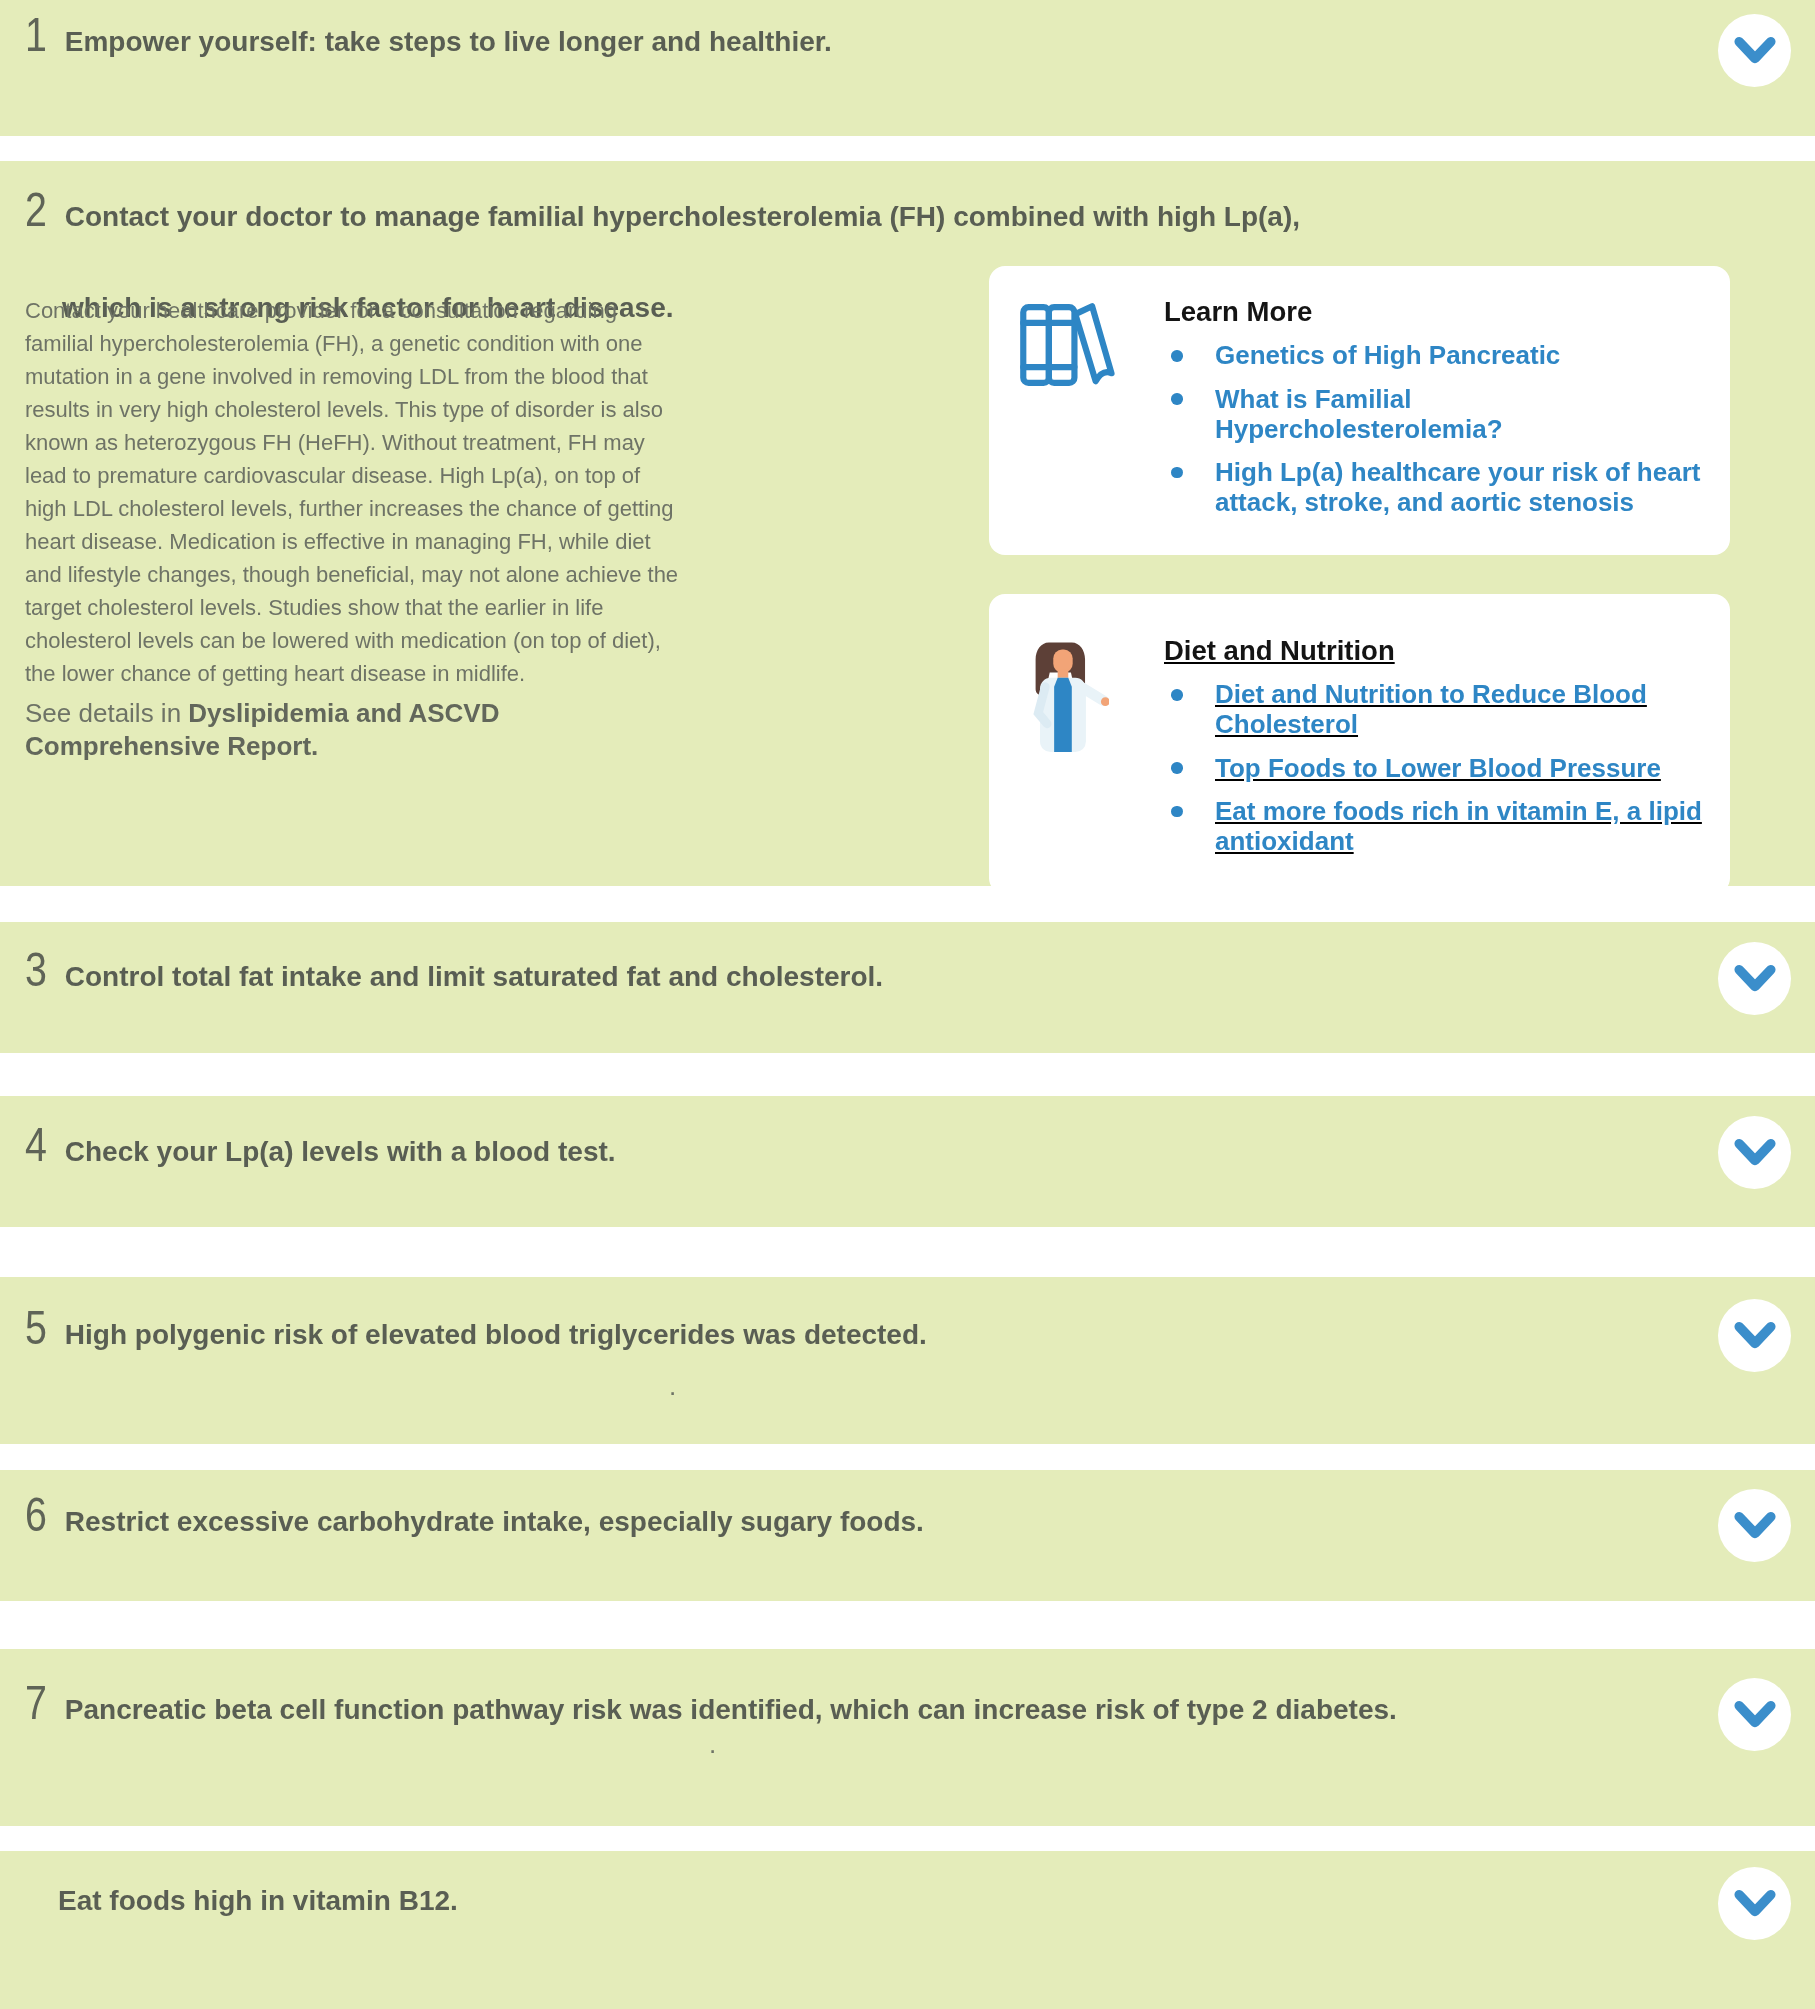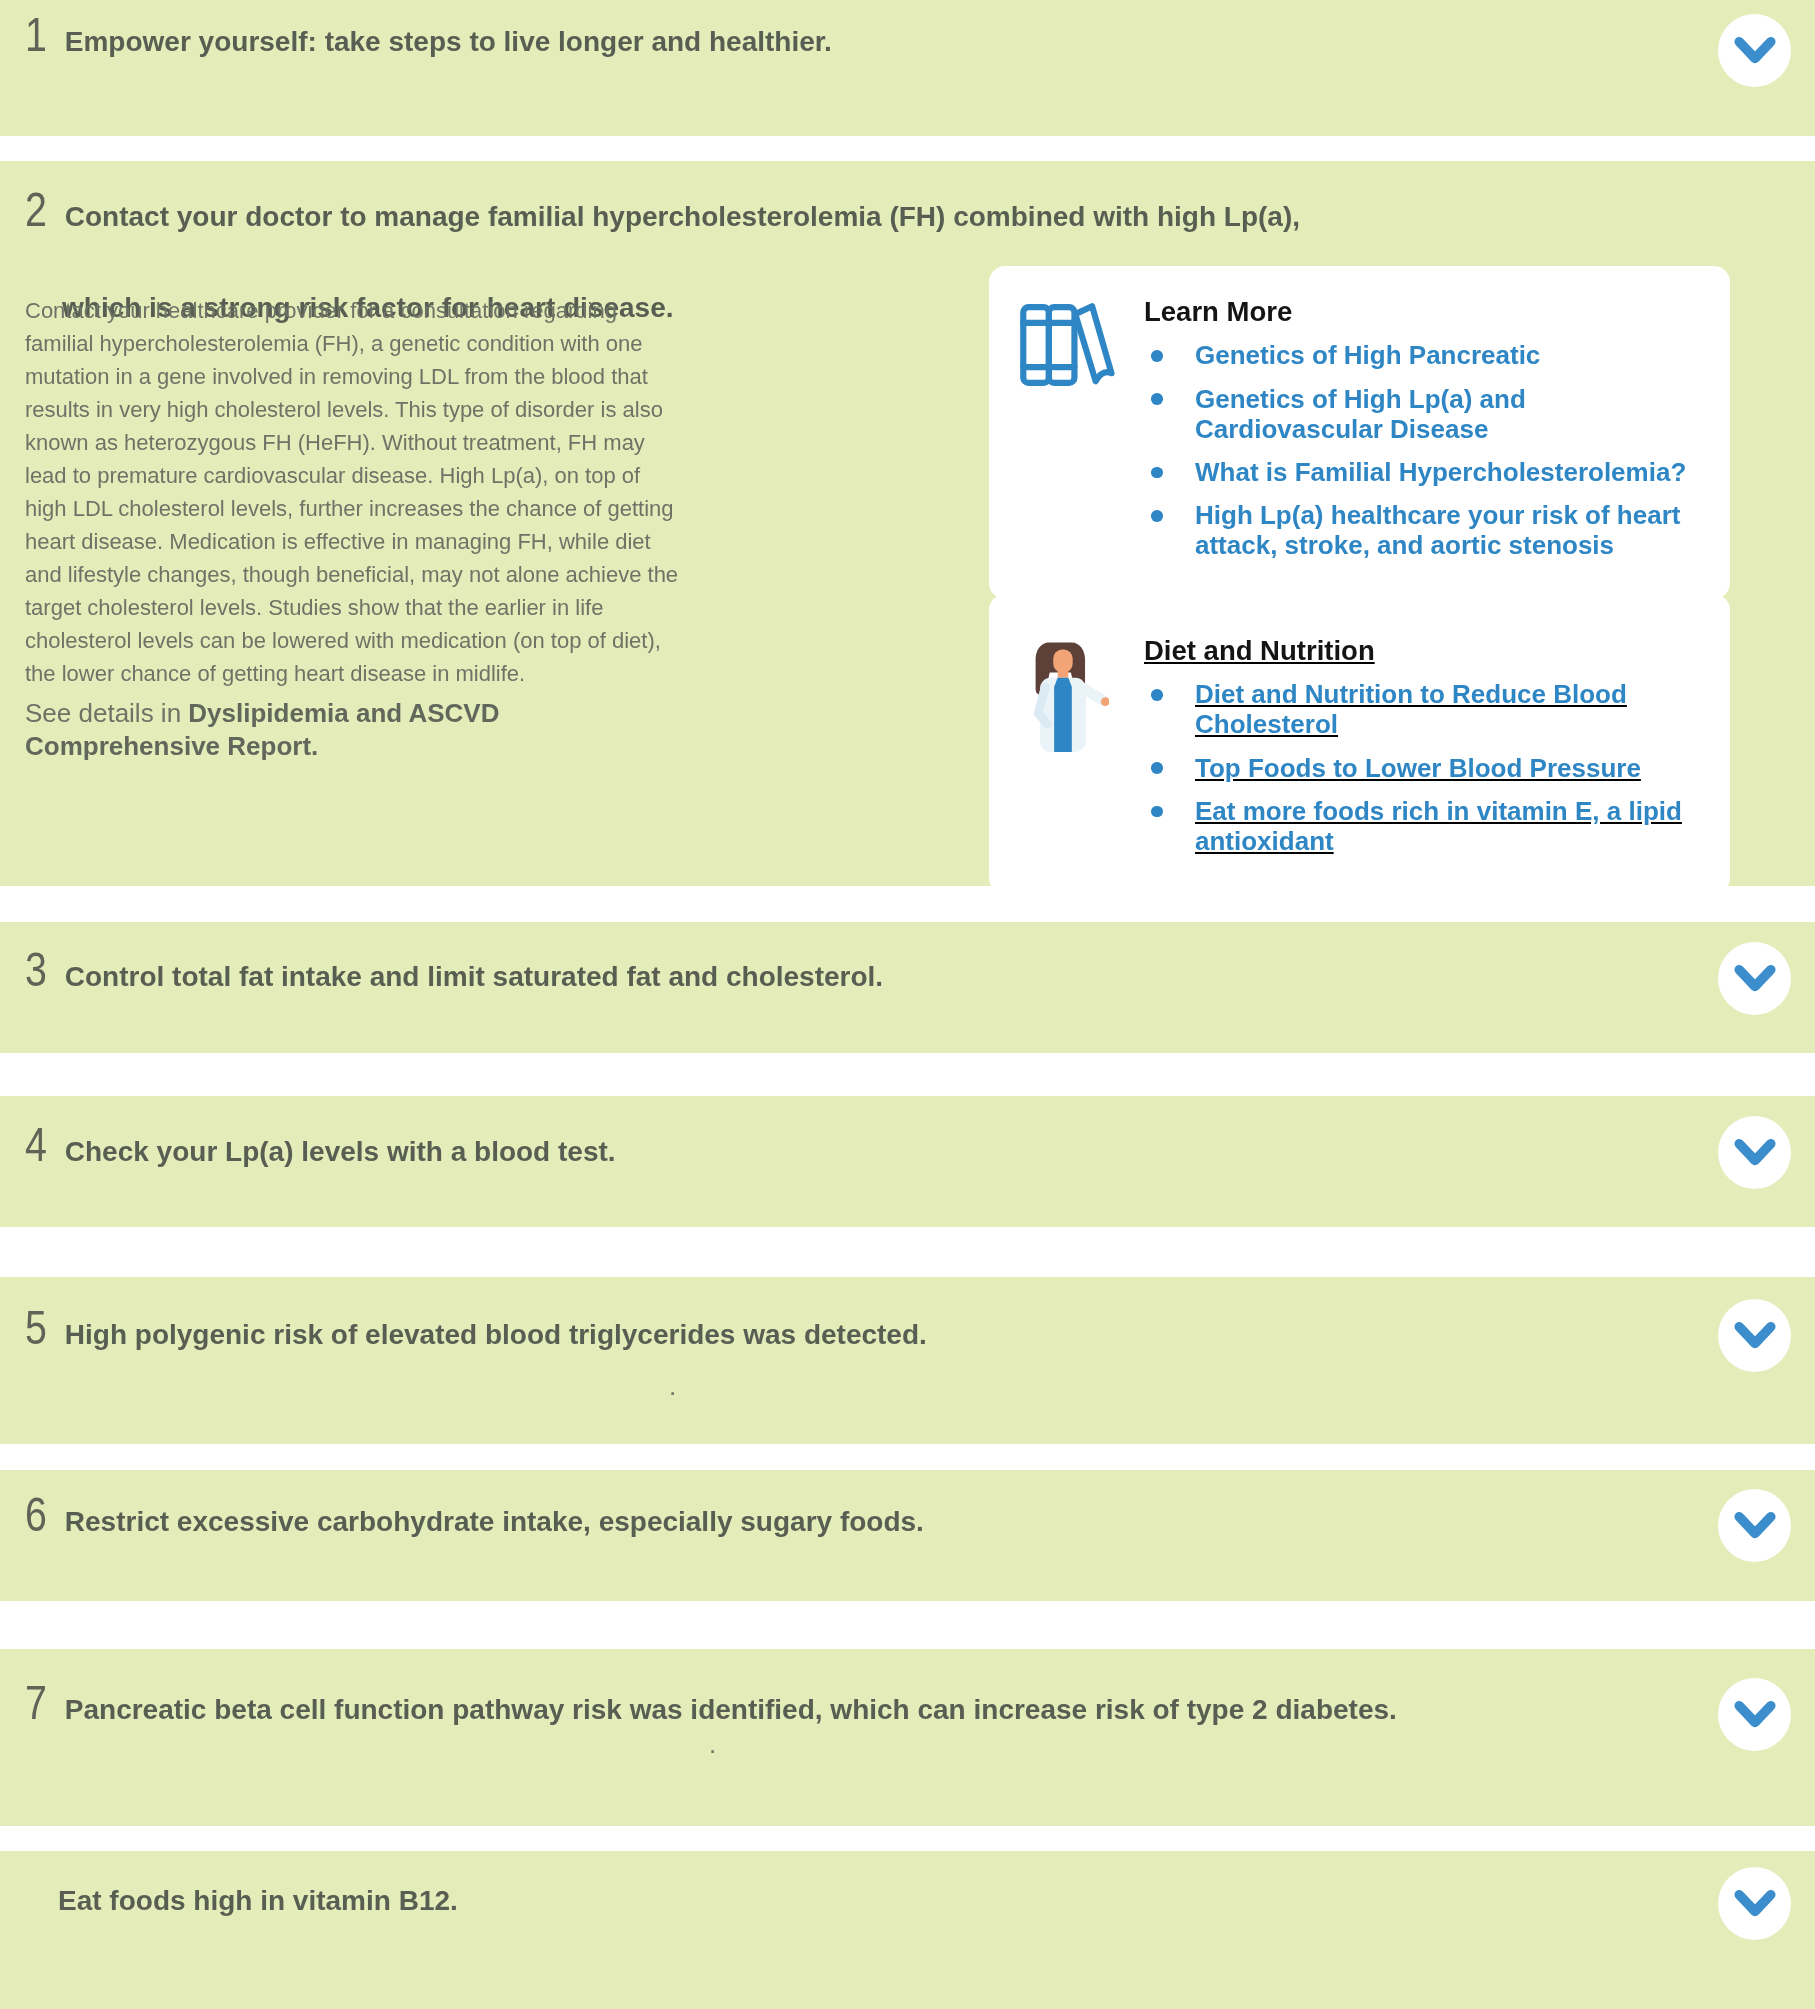--- a/index.html
+++ b/index.html
@@ -72,20 +72,21 @@
     position:absolute; left:25px; top:536px; width:656px;
     font-size:26px; line-height:33px; color:#6e7366;
   }
   .see b { color:#62675b; }
 
   .card {
     position:absolute; left:989px; width:741px;
     background:#ffffff; border-radius:16px;
     display:grid; grid-template-columns:155px 1fr;
     padding:30px 26.6px 25px 0;
+    gap:20px;
   }
   #card-learn { top:105px; min-height:284px; }
   #card-diet  { top:433px; min-height:278px; padding-top:41px;text-decoration:underline; }
   .card .icon-cell { display:flex; justify-content:center; align-items:flex-start; padding-top:3.5px; }
   .card h3 {
     font-size:27.5px; font-weight:700; color:#141414; margin-bottom:12.4px;
   }
   .card ul { list-style:none; }
   .card li {
     position:relative; padding-left:51px; margin-bottom:13.3px;
@@ -140,21 +141,20 @@
           <line x1="36" y1="26" x2="65" y2="26"></line>
           <line x1="36" y1="76" x2="65" y2="76"></line>
           <path d="M66 16 L85 7 L107 83 Q97 78 89 92 Z"></path>
         </g>
       </svg>
     </div>
     <div class="content-cell">
       <h3>Learn More</h3>
       <ul>
         <li>Genetics of High Pancreatic</li>
-        <li>Genetics of High Lp(a) and Cardiovascular Disease</li>
         <li>What is Familial Hypercholesterolemia?</li>
         <li>High Lp(a) healthcare your risk of heart attack, stroke, and aortic stenosis</li>
       </ul>
     </div>
   </div>
 
   <div class="card" id="card-diet">
     <div class="icon-cell">
       <svg width="85" height="113" viewBox="0 0 96 128">
 

